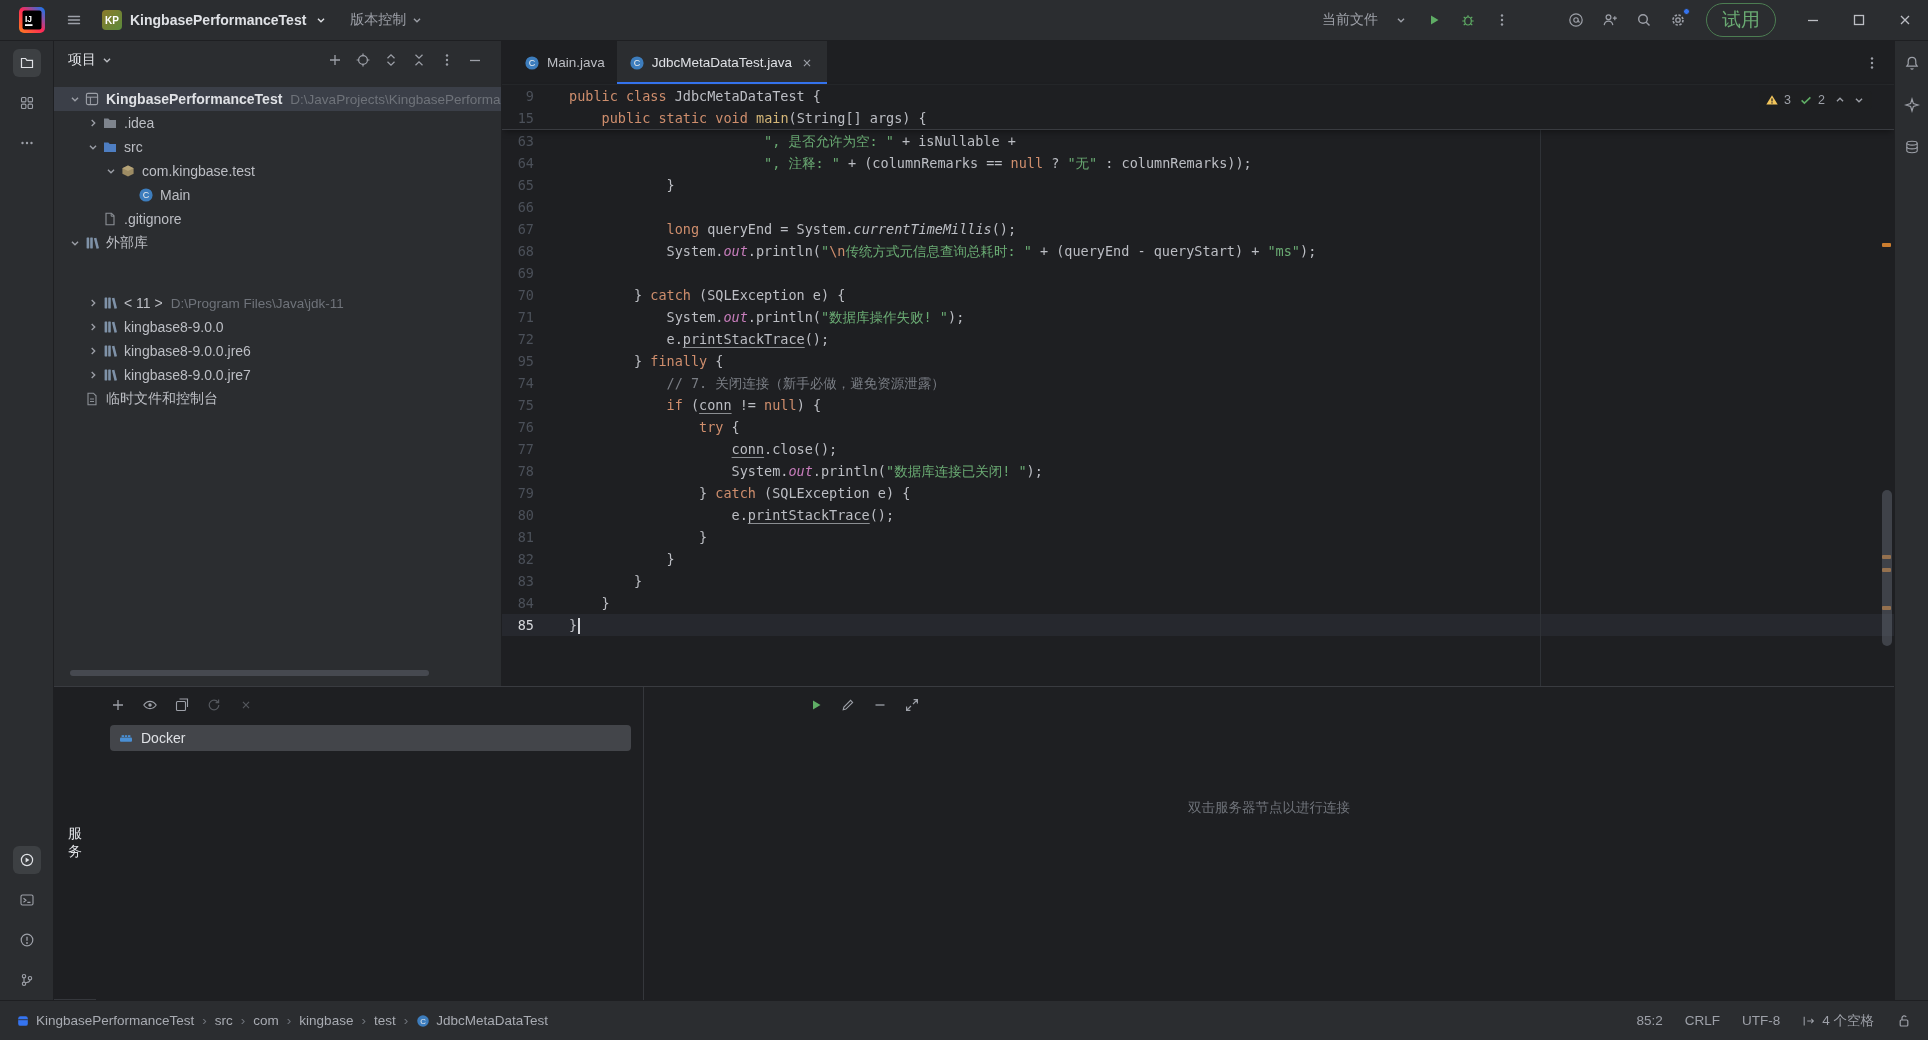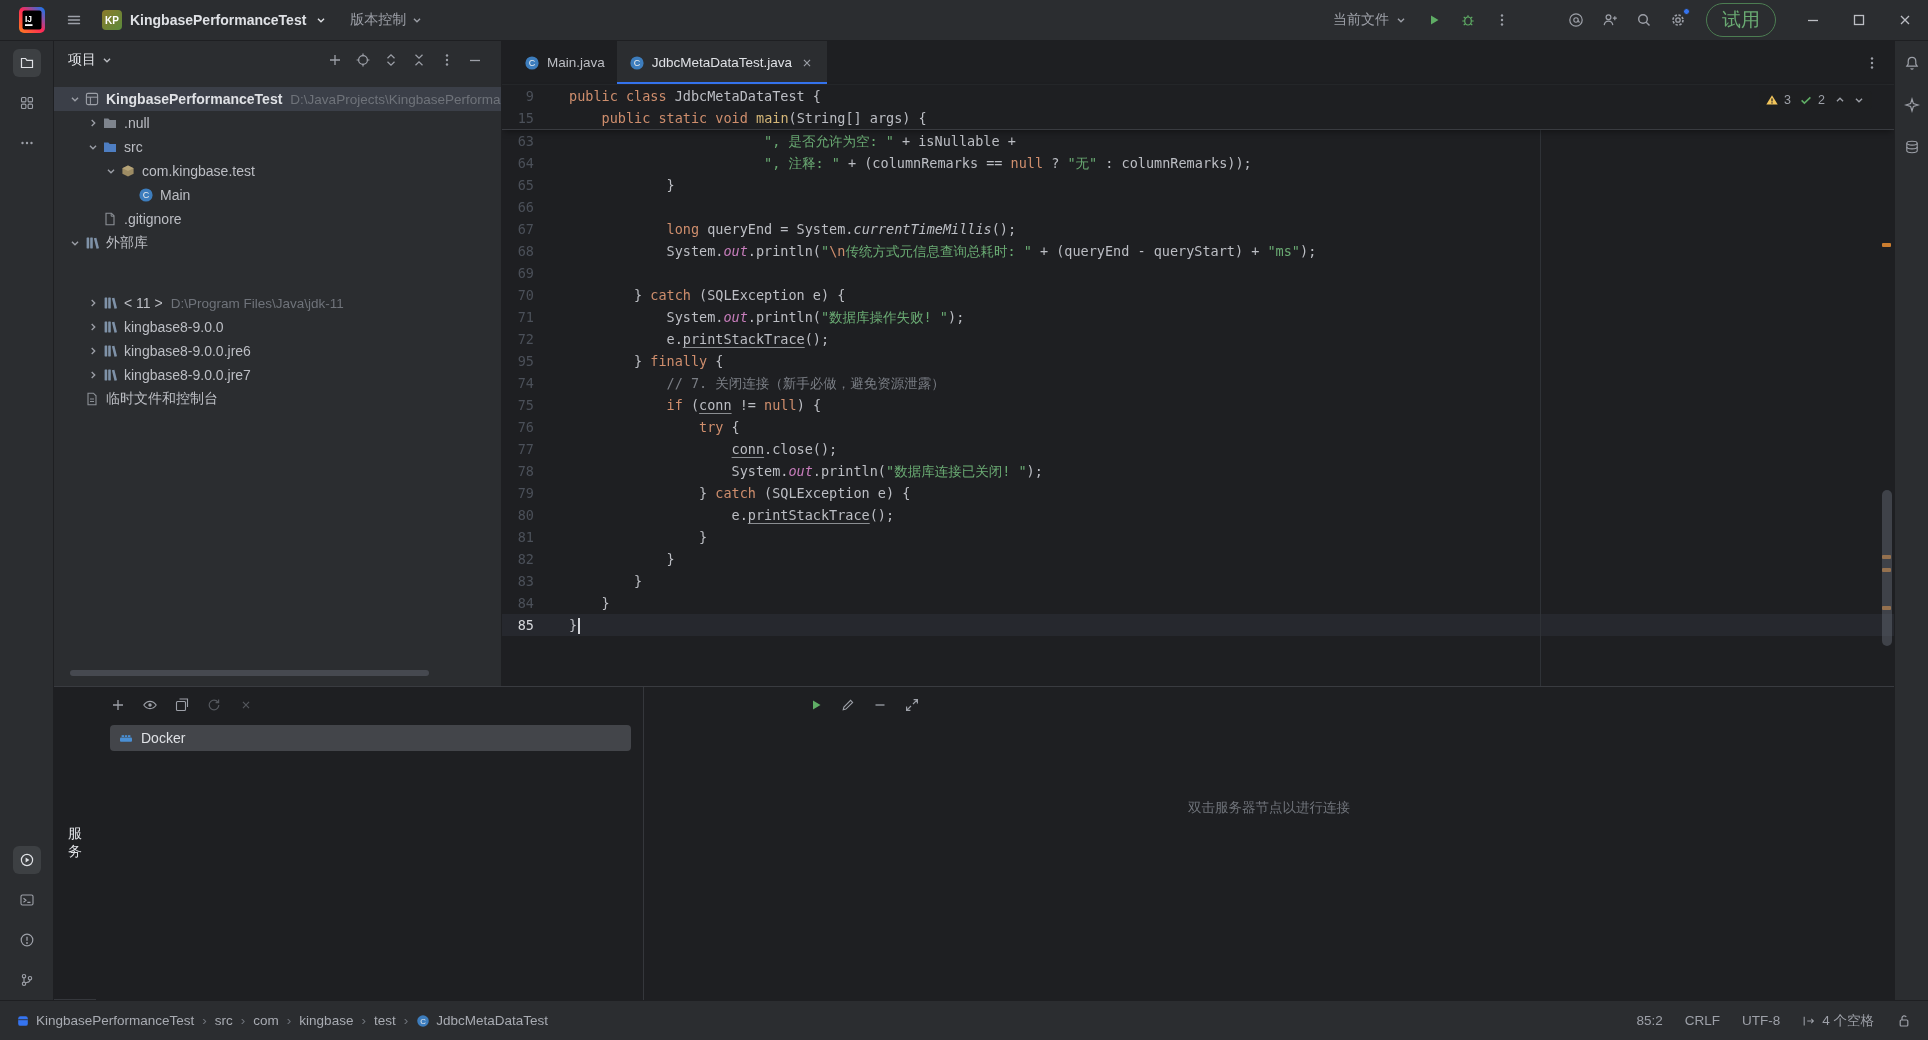--- a/index.html
+++ b/index.html
@@ -12,21 +12,21 @@
   .ibtn{width:28px;height:28px;border-radius:6px;display:flex;align-items:center;justify-content:center;color:#9da0a8;flex:none}
   .ibtn.active{background:#3d4043;color:#dfe1e5}
   .ibtn.disabled{color:#55585e}
   .icn{display:inline-flex;align-items:center;justify-content:center;width:16px;height:16px;flex:none}
   .icn.sm{width:14px;height:14px}
   .kp-badge{width:20px;height:20px;border-radius:4px;background:linear-gradient(135deg,#8c7a2a,#5a8a3c);
     color:#fff;font-weight:bold;font-size:10px;display:flex;align-items:center;justify-content:center;flex:none}
   .proj-btn{display:flex;align-items:center;gap:8px;padding:4px 8px;border-radius:6px;color:#dfe1e5;font-weight:bold}
   .vcs-btn{display:flex;align-items:center;gap:4px;padding:4px 8px;border-radius:6px;color:#9da0a8}
   .tb-right{margin-left:auto;display:flex;align-items:center;gap:6px}
-  .runwidget{display:flex;align-items:center;gap:5px;color:#9da0a8;padding:4px 6px}
+  .runwidget{display:flex;align-items:center;gap:16px;color:#9da0a8;padding:4px 6px}
   .tb-gap{width:34px}
   .gear-wrap{position:relative}
   .gear-dot{position:absolute;top:2px;right:2px;width:7px;height:7px;border-radius:50%;background:#3574f0;border:1px solid #2b2d30}
   .trial{border:1px solid #4c7d52;color:#6aab73;border-radius:20px;padding:3px 15px;font-size:19px;margin:0 8px}
   .winbtn{width:46px;height:40px;display:flex;align-items:center;justify-content:center;color:#bcbec4}
 
   
   .main{flex:1;display:flex;min-height:0}
   .left-strip{width:54px;background:#2b2d30;border-right:1px solid #1e1f22;display:flex;flex-direction:column;align-items:center;padding:8px 0 6px;gap:12px}
   .strip-spacer{margin-top:auto}
@@ -407,21 +407,21 @@
                 <span class="chev">
                   <svg width="14" height="14" viewBox="0 0 16 16">
                     <path d="M6.5 4.5L10 8l-3.5 3.5" stroke="currentColor" fill="none" stroke-width="1.5"></path>
                   </svg>
                 </span>
                 <span class="ticon">
                   <svg width="16" height="16" viewBox="0 0 16 16">
                     <path d="M2 3.4h4.3L7.8 5h6.2v8H2z" fill="#7e848d"></path>
                   </svg>
                 </span>
-                <span class="tlabel">.null</span>
+                <span class="tlabel">.idea</span>
               </div>
               <div class="tree-row" style="padding-left: 30px;">
                 <span class="chev">
                   <svg width="14" height="14" viewBox="0 0 16 16">
                     <path d="M4.5 6.5L8 10l3.5-3.5" stroke="currentColor" fill="none" stroke-width="1.5"></path>
                   </svg>
                 </span>
                 <span class="ticon">
                   <svg width="16" height="16" viewBox="0 0 16 16">
                     <path d="M2 3.4h4.3L7.8 5h6.2v8H2z" fill="#4e7ec2"></path>

